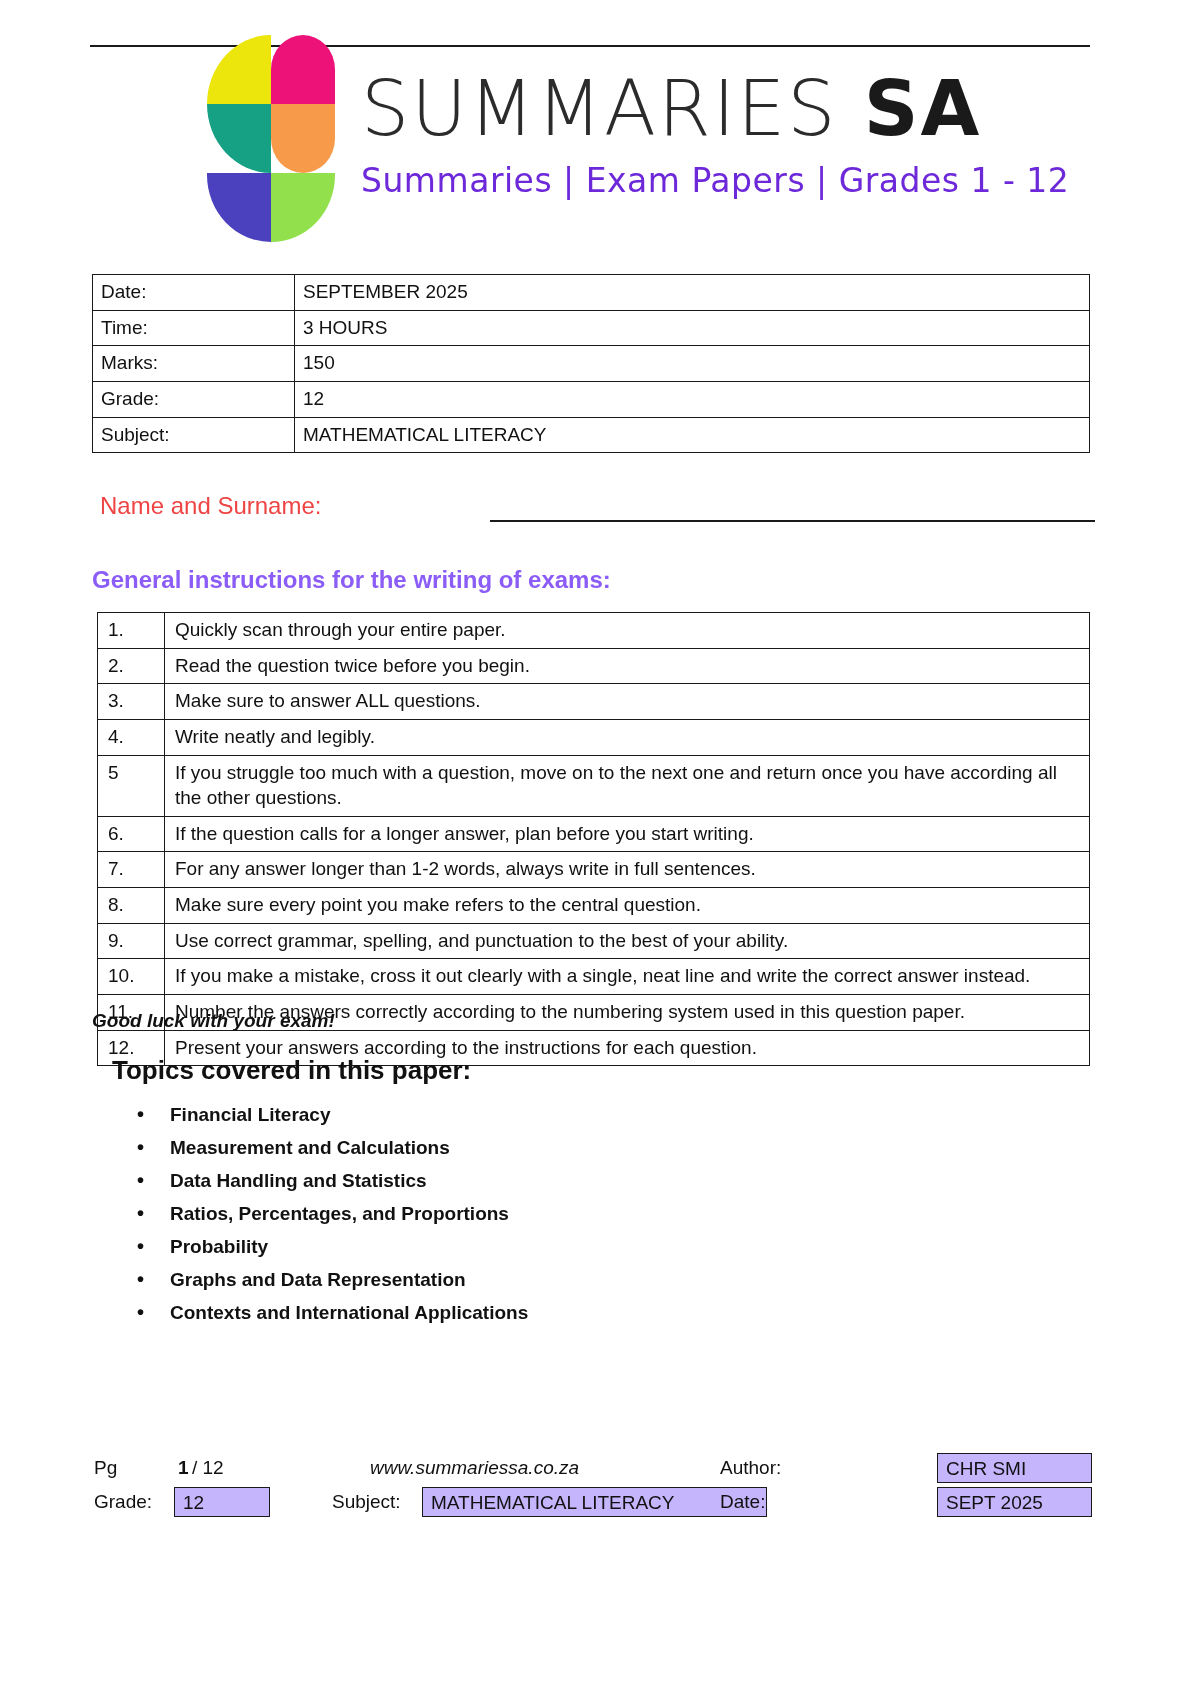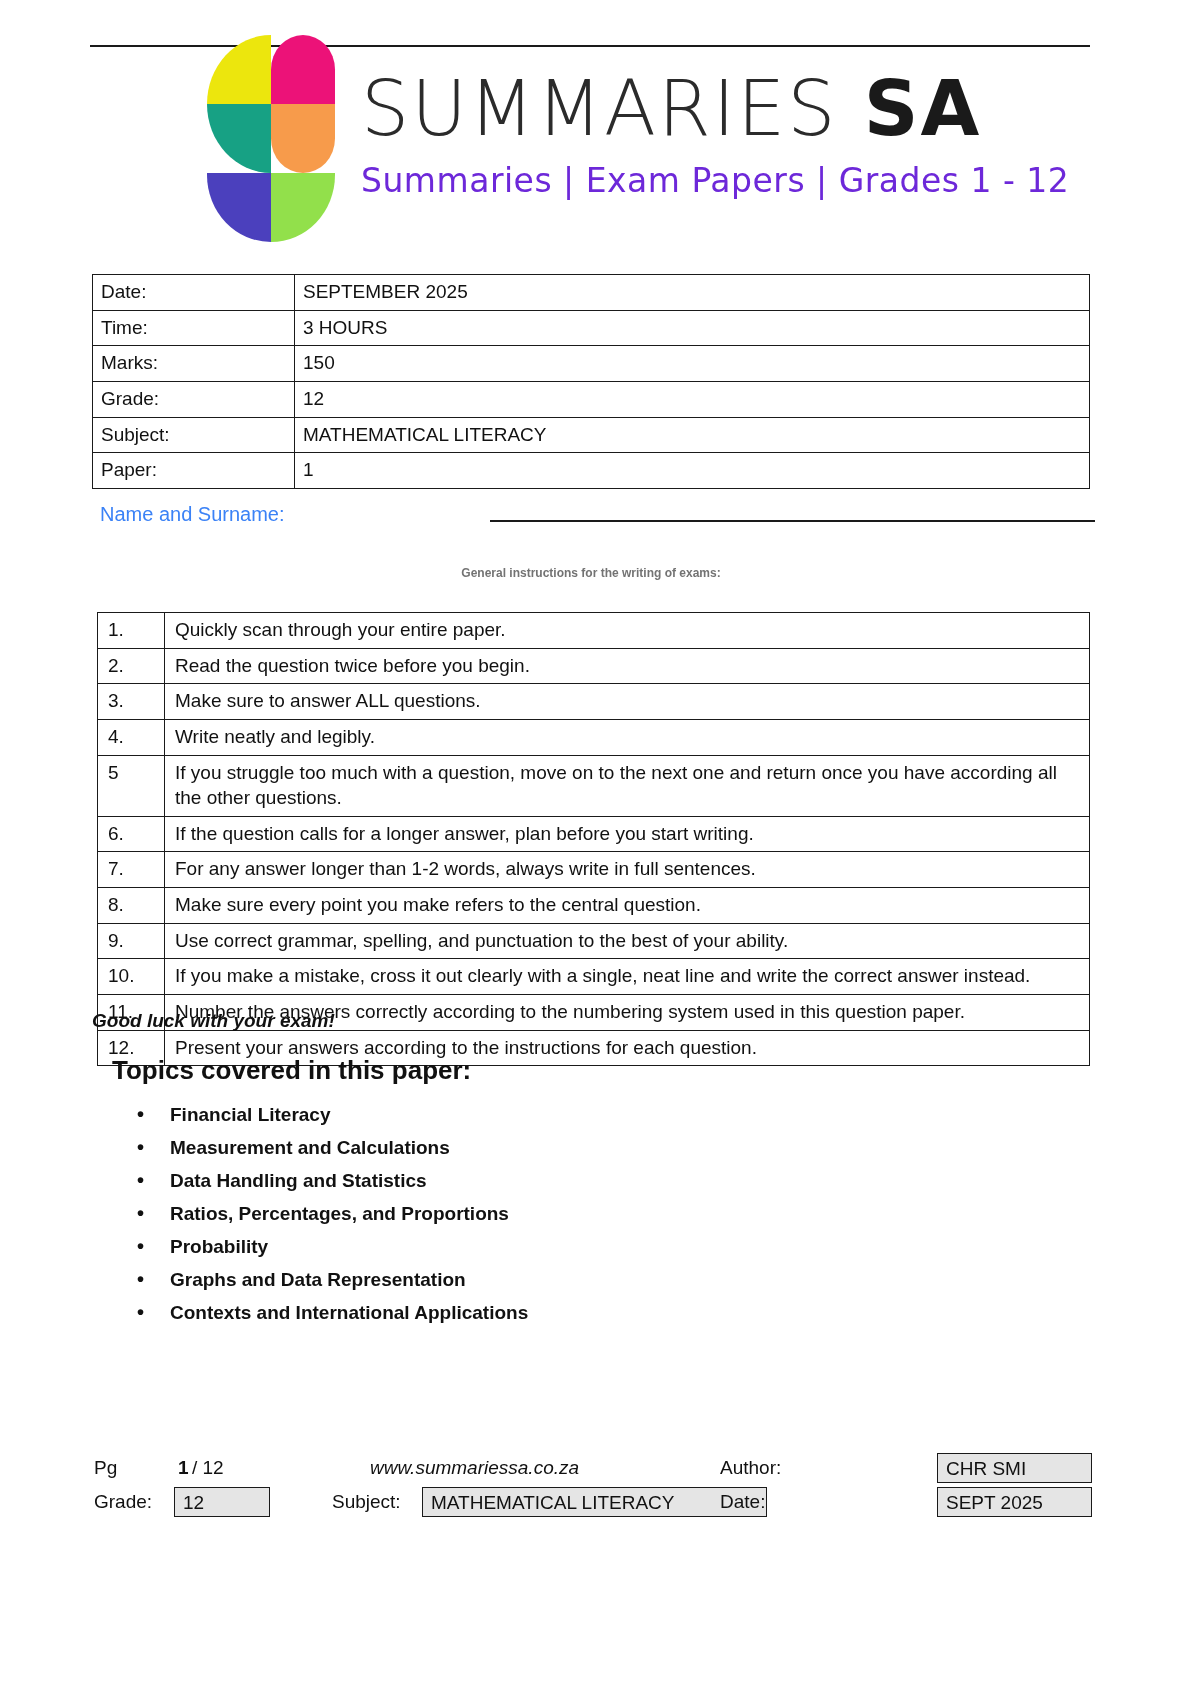--- a/index.html
+++ b/index.html
@@ -109,42 +109,41 @@
   
   .name-row {
     position: absolute;
     left: 68px;
     top: 492px;
     width: 995px;
     height: 34px;
   }
   .name-label {
     position: absolute;
-    left: 0; top: 11px;
-    font-size: 20px;
-    color: #3b82f6;
+    left: 0; top: 0;
+    font-size: 24px;
+    color: #ef4444;
   }
   .name-rule {
     position: absolute;
     left: 390px;
     top: 28px;
     width: 605px;
     border-top: 2px solid #1a1a1a;
   }
 
   
   .instr-heading {
     position: absolute;
     left: 60px;
     top: 566px;
     width: 998px;
-    text-align: center;
-    font-size: 12px;
+    font-size: 24px;
     font-weight: bold;
-    color: #737373;
+    color: #8b5cf6;
   }
 
   
   .instr-table {
     position: absolute;
     left: 65px;
     top: 612px;
     width: 993px;
   }
   .instr-table td.num {
@@ -220,21 +219,21 @@
   .f-date-lab   { position: absolute; left: 628px; top: 4px; }
 
   .box {
     position: absolute;
     border: 1.6px solid #1a1a1a;
     box-sizing: border-box;
     padding: 2px 8px;
     height: 30px;
     line-height: 25px;
     font-size: 19px;
-    background: #e5e5e5;
+    background: #c4b5fd;
     white-space: nowrap;
     overflow: hidden;
   }
   .box-author { left: 845px; top: -2px; width: 155px; }
   .box-date   { left: 845px; top: 0px;  width: 155px; }
   .box-grade  { left: 82px;  top: 0px;  width: 96px; }
   .box-subject{ left: 330px; top: 0px;  width: 345px; }
 </style>
 </head>
 <body>
@@ -272,24 +271,20 @@
         <td class="key">Marks:</td>
         <td>150</td>
       </tr>
       <tr>
         <td class="key">Grade:</td>
         <td>12</td>
       </tr>
       <tr>
         <td class="key">Subject:</td>
         <td>MATHEMATICAL LITERACY</td>
-      </tr>
-      <tr>
-        <td class="key">Paper:</td>
-        <td>1</td>
       </tr>
     </tbody>
   </table>
 
   <div class="name-row">
     <span class="name-label">Name and Surname:</span>
     <span class="name-rule"></span>
   </div>
 
   <div class="instr-heading">General instructions for the writing of exams:</div>

